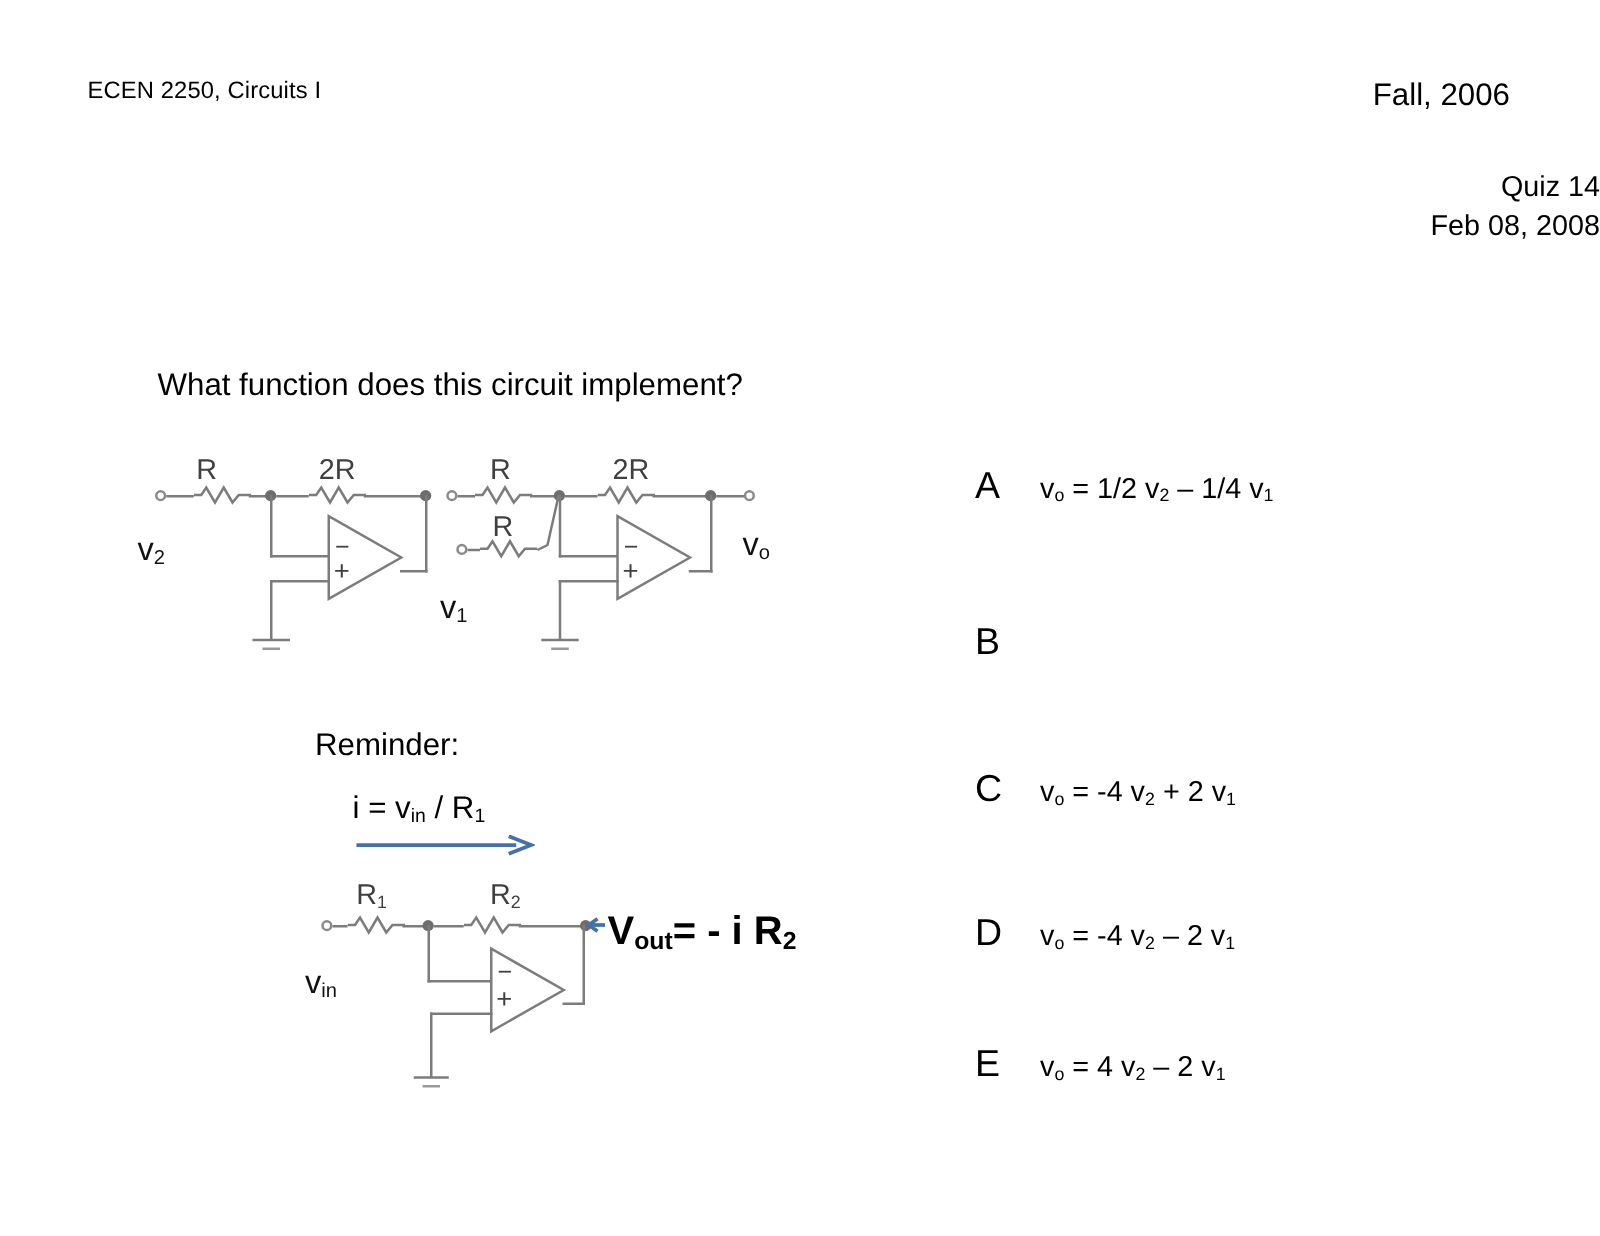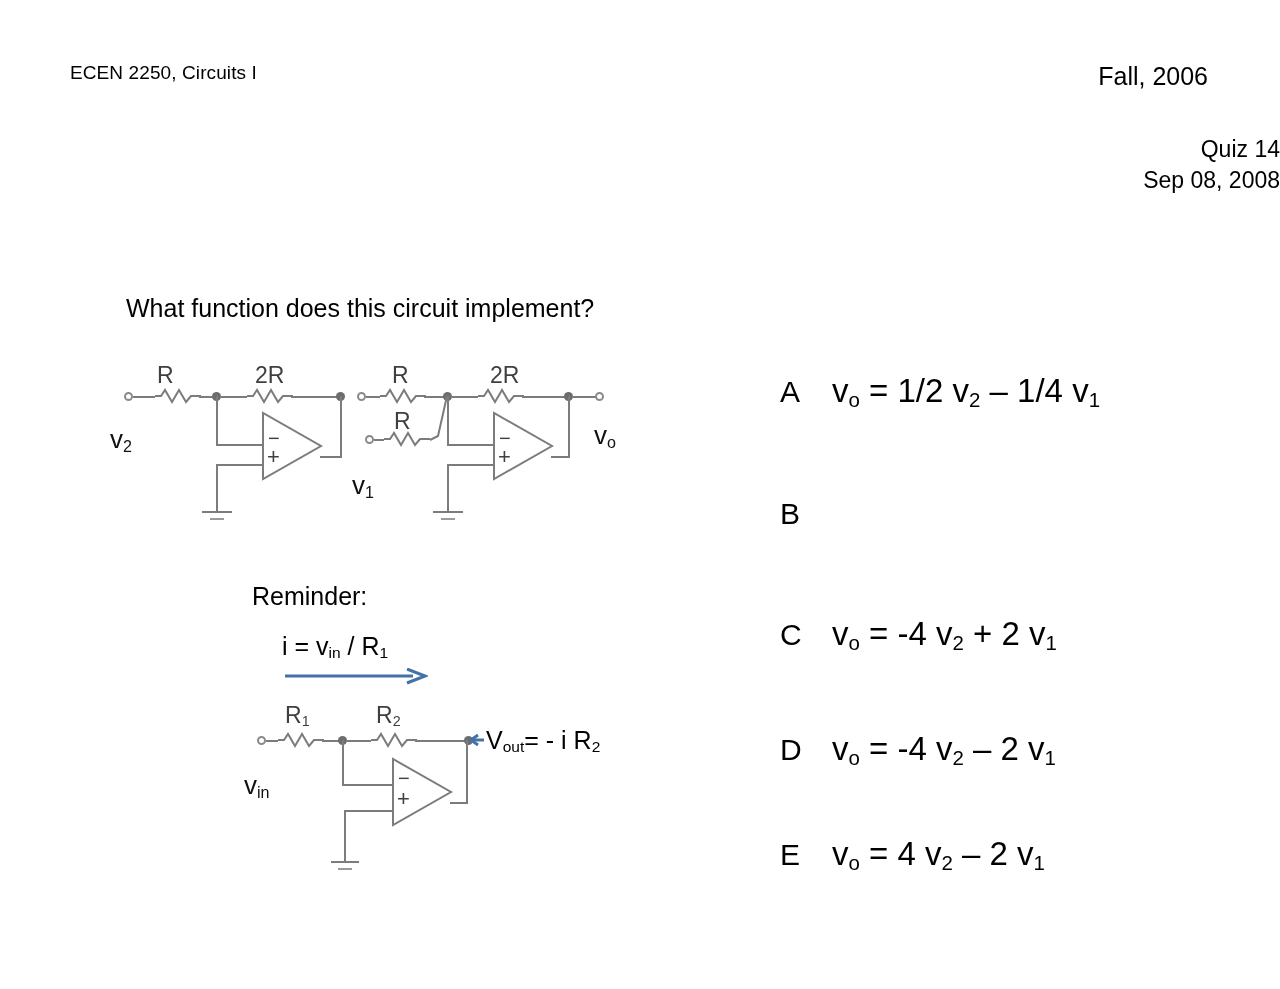--- a/index.html
+++ b/index.html
@@ -101,51 +101,52 @@
     left: 282px; top: 632px;
     font-size: 25px;
     white-space: nowrap;
   }
   #current-arrow {
     left: 285px; top: 668px;
     width: 143px; height: 18px;
   }
   #vout-eq {
     left: 486px; top: 726px;
-    font-size: 25px;
-    white-space: nowrap;
+    font-size: 32px;
+    white-space: nowrap;
+    font-weight: bold;
   }
 
   
   #answers { position: absolute; left: 780px; top: 372px; width: 420px; }
   .answer-row {
     position: absolute;
     display: flex;
     align-items: baseline;
     white-space: nowrap;
   }
   .answer-letter {
     font-size: 30px;
     width: 52px;
     display: inline-block;
   }
   .answer-eq {
-    font-size: 33px;
+    font-size: 23px;
   }
 </style>
 </head>
 <body>
 
 <div class="abs" id="course-title">ECEN 2250, Circuits I</div>
 
 <div class="abs" id="term-label">Fall, 2006</div>
 
 <div class="abs" id="quiz-block">
   <div>Quiz 14</div>
-  <div>Sep 08, 2008</div>
+  <div>Feb 08, 2008</div>
 </div>
 
 <div class="abs" id="question-text">What function does this circuit implement?</div>
 
 <div class="circuit" id="main-circuit" style="left:0; top:0; width:660px; height:540px;">
 
   <div class="term" style="left:124px; top:392px;"></div>
   <div class="wire h" style="left:133px; top:396px; width:22px;"></div>
 
   <div class="res" style="left:155px; top:388px;">
@@ -303,21 +304,21 @@
   <div class="wire h" style="left:322px; top:740px; width:18px;"></div>
 
   <div class="node" style="left:338px; top:736px;"></div>
   <div class="wire h" style="left:347px; top:740px; width:24px;"></div>
 
   <div class="res" style="left:371px; top:732px;">
     <svg width="46" height="16" viewBox="0 0 46 16">
       <polyline points="0,8 6,8 10,2 17,14 24,2 31,14 36,8 46,8" fill="none" stroke="#7c7c7c" stroke-width="2"></polyline>
     </svg>
   </div>
-  <div class="clabel" style="left:376px; top:702px;">
+  <div class="clabel" style="left:392px; top:702px;">
     R<sub>2</sub>
   </div>
 
   <div class="wire h" style="left:415px; top:740px; width:52px;"></div>
 
   <div class="node" style="left:464px; top:736px;"></div>
   <div class="opamp" style="left:470px; top:733px;">
     <svg width="16" height="14" viewBox="0 0 16 14">
       <line x1="14" y1="7" x2="3" y2="7" stroke="#4472a8" stroke-width="3"></line>
       <polyline points="8,2 1,7 8,12" fill="none" stroke="#4472a8" stroke-width="3"></polyline>

